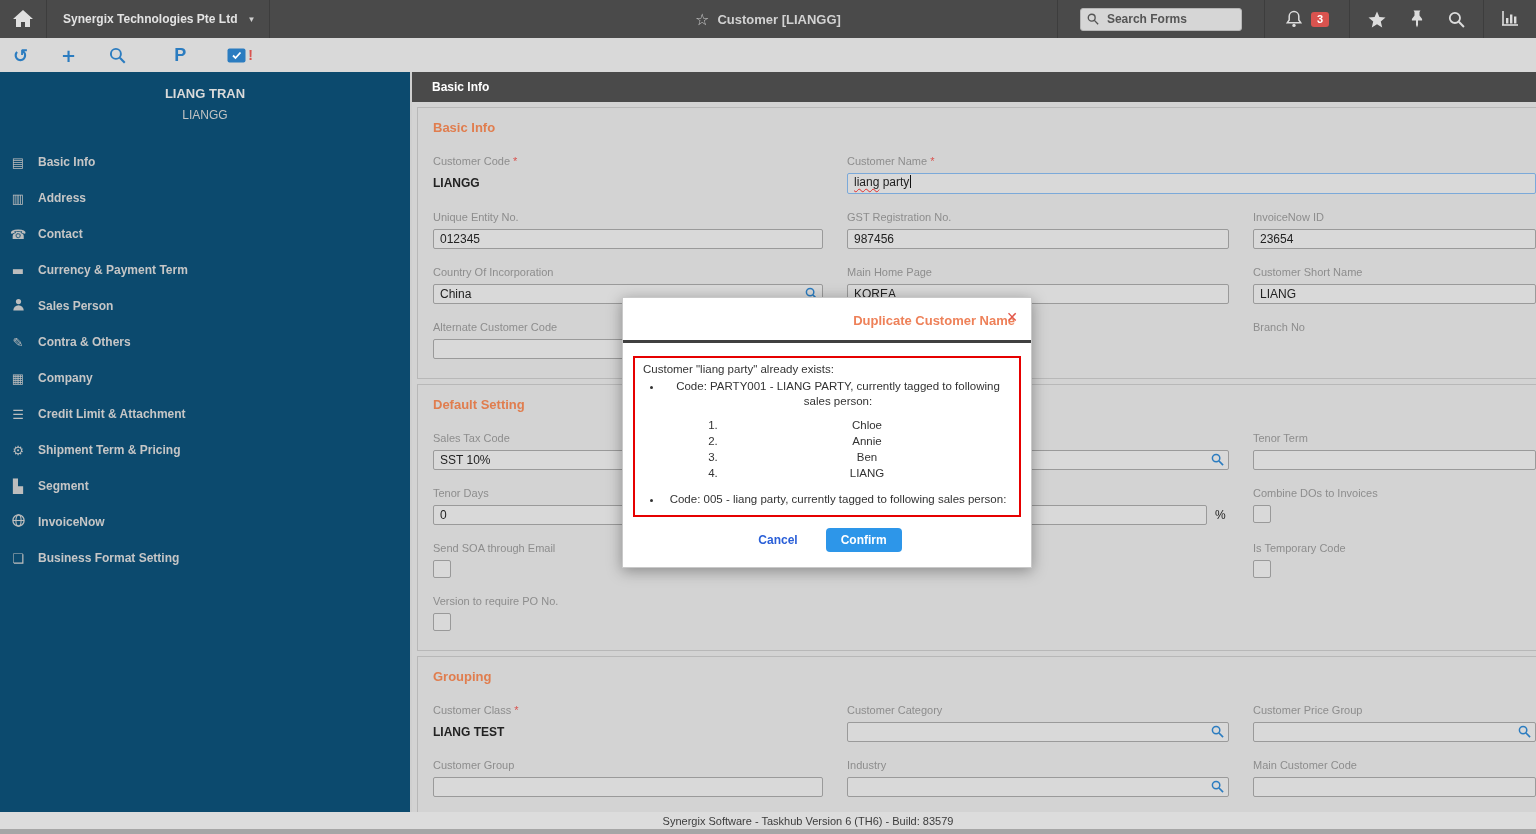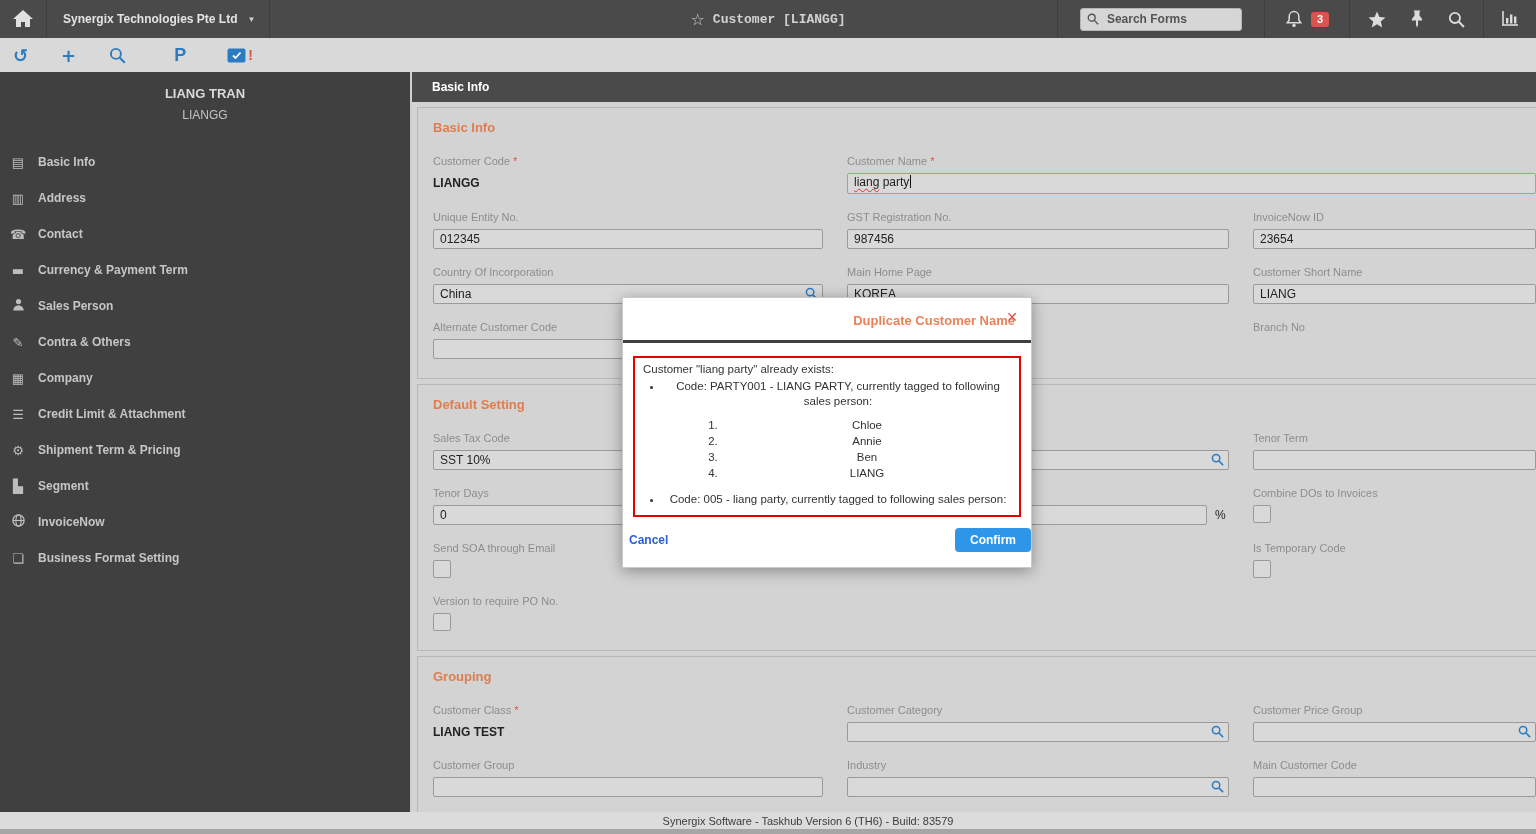--- a/index.html
+++ b/index.html
@@ -9,21 +9,21 @@
   
   .topbar{position:relative;height:38px;background:#4a4a4a;display:flex;align-items:center;color:#ddd;}
   .topbar .vdiv{width:1px;height:38px;background:#3d3d3d;}
   .home-btn{width:46px;height:38px;display:flex;align-items:center;justify-content:center;cursor:pointer;}
   .company{display:flex;align-items:center;gap:10px;padding:0 14px 0 16px;height:38px;cursor:pointer;}
   .company .name{font-size:12px;font-weight:bold;color:#e3e3e3;}
   .company .caret{font-size:8px;color:#cfcfcf;}
   .center-title{position:absolute;left:50%;top:0;transform:translateX(-50%);height:38px;
                 display:flex;align-items:center;gap:8px;}
   .center-title .star{font-size:16px;color:#c9c9c9;font-family:"DejaVu Sans",sans-serif;}
-  .center-title .ttl{font-size:13px;font-weight:bold;color:#d2d2d2;font-family:Liberation Mono, monospace;}
+  .center-title .ttl{font-size:13px;font-weight:bold;color:#d2d2d2;}
   .top-right{margin-left:auto;display:flex;align-items:center;height:38px;}
   .searchbox{display:flex;align-items:center;gap:6px;background:#d6d6d6;border:1px solid #b5b5b5;
              border-radius:3px;height:21px;width:148px;margin:0 22px;padding:0 6px;}
   .searchbox input{border:none;outline:none;background:transparent;font-size:12px;color:#6d28d9;
                    width:110px;font-family:inherit;}
   .searchbox input::placeholder{color:#555;font-weight:bold;}
   .bell-group{display:flex;align-items:center;gap:8px;padding:0 20px;}
   .badge{background:#d9534f;color:#fff;font-size:11px;font-weight:bold;border-radius:3px;
          padding:2px 6px;line-height:1;}
   .tr-icons{display:flex;align-items:center;gap:24px;padding:0 18px;}
@@ -31,21 +31,21 @@
 
   
   .toolbar{height:34px;background:#d9d9d9;display:flex;align-items:center;gap:33px;padding-left:13px;}
   .toolbar .tbtn{color:#2b7cc0;display:flex;align-items:center;cursor:pointer;}
   .toolbar .glyph{font-size:18px;font-weight:bold;font-family:"DejaVu Sans",sans-serif;}
   .toolbar .pletter{font-size:18px;font-weight:bold;}
   .alert-mark{color:#d9534f;font-weight:bold;font-size:14px;margin-left:2px;}
 
   
   .body-row{display:flex;height:740px;}
-  .sidebar{width:410px;background:#404040;flex:none;}
+  .sidebar{width:410px;background:#0c4a6e;flex:none;}
   .side-head{text-align:center;padding-top:14px;}
   .side-name{font-size:13px;font-weight:bold;color:#dadada;}
   .side-code{font-size:12px;color:#c3c3c3;margin-top:7px;}
   .side-nav{margin-top:22px;}
   .nav-item{display:flex;align-items:center;height:36px;padding-left:8px;cursor:pointer;color:#c6c6c6;}
   .nav-item .nicon{width:20px;text-align:center;font-size:13px;color:#bdbdbd;
                    font-family:"DejaVu Sans",sans-serif;margin-right:10px;}
   .nav-item .nlabel{font-size:12px;font-weight:bold;}
 
   .main{flex:1;min-width:0;border-left:2px solid #cfcfcf;display:flex;flex-direction:column;background:#d3d3d3;}
@@ -85,21 +85,21 @@
   .modal-head{position:relative;padding:13px 16px 11px 18px;border-bottom:3px solid #404040;text-align:right;}
   .modal-title{color:#ee8159;font-size:13px;font-weight:bold;}
   .modal-close{position:absolute;right:13px;top:11px;color:#e25549;font-size:14px;font-weight:bold;
                cursor:pointer;font-family:"DejaVu Sans",sans-serif;}
   .redbox{margin:13px 10px 0 10px;border:2px solid #e60000;padding:4px 6px 6px 8px;
           font-size:11.5px;color:#333;line-height:1.3;}
   .redbox ul{margin:2px 0 0 0;padding-left:20px;}
   .redbox ul>li{margin-bottom:2px;text-align:center;}
   .redbox ol{margin:9px 0 11px 0;padding-left:28px;}
   .redbox ol li{margin-bottom:1px;margin-left:30px;}
-  .modal-actions{display:flex;align-items:center;justify-content:space-between;gap:22px;padding:11px 0 15px 0;}
+  .modal-actions{display:flex;align-items:center;justify-content:center;gap:22px;padding:11px 0 15px 0;}
   .cancel-link{color:#2a5fd8;font-size:12px;font-weight:bold;cursor:pointer;background:none;border:none;
                font-family:inherit;}
   .confirm-btn{background:#2d96e9;color:#fff;font-size:12px;font-weight:bold;border:none;cursor:pointer;
                border-radius:4px;padding:5px 15px;font-family:inherit;}
 
   
   .footer{position:absolute;left:0;right:0;bottom:5px;height:17px;background:#dcdcdc;
           display:flex;align-items:center;justify-content:center;padding-left:80px;
           font-size:11px;color:#3c3c3c;}
   .bottom-strip{position:absolute;left:0;right:0;bottom:0;height:5px;background:#a6a6a6;}

